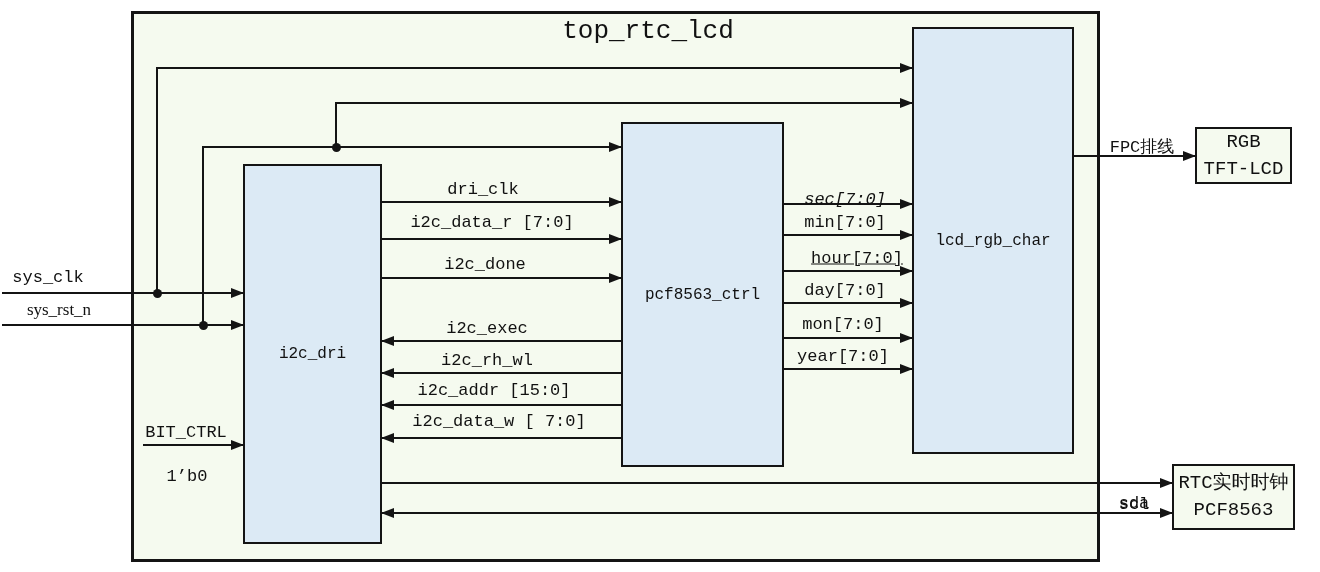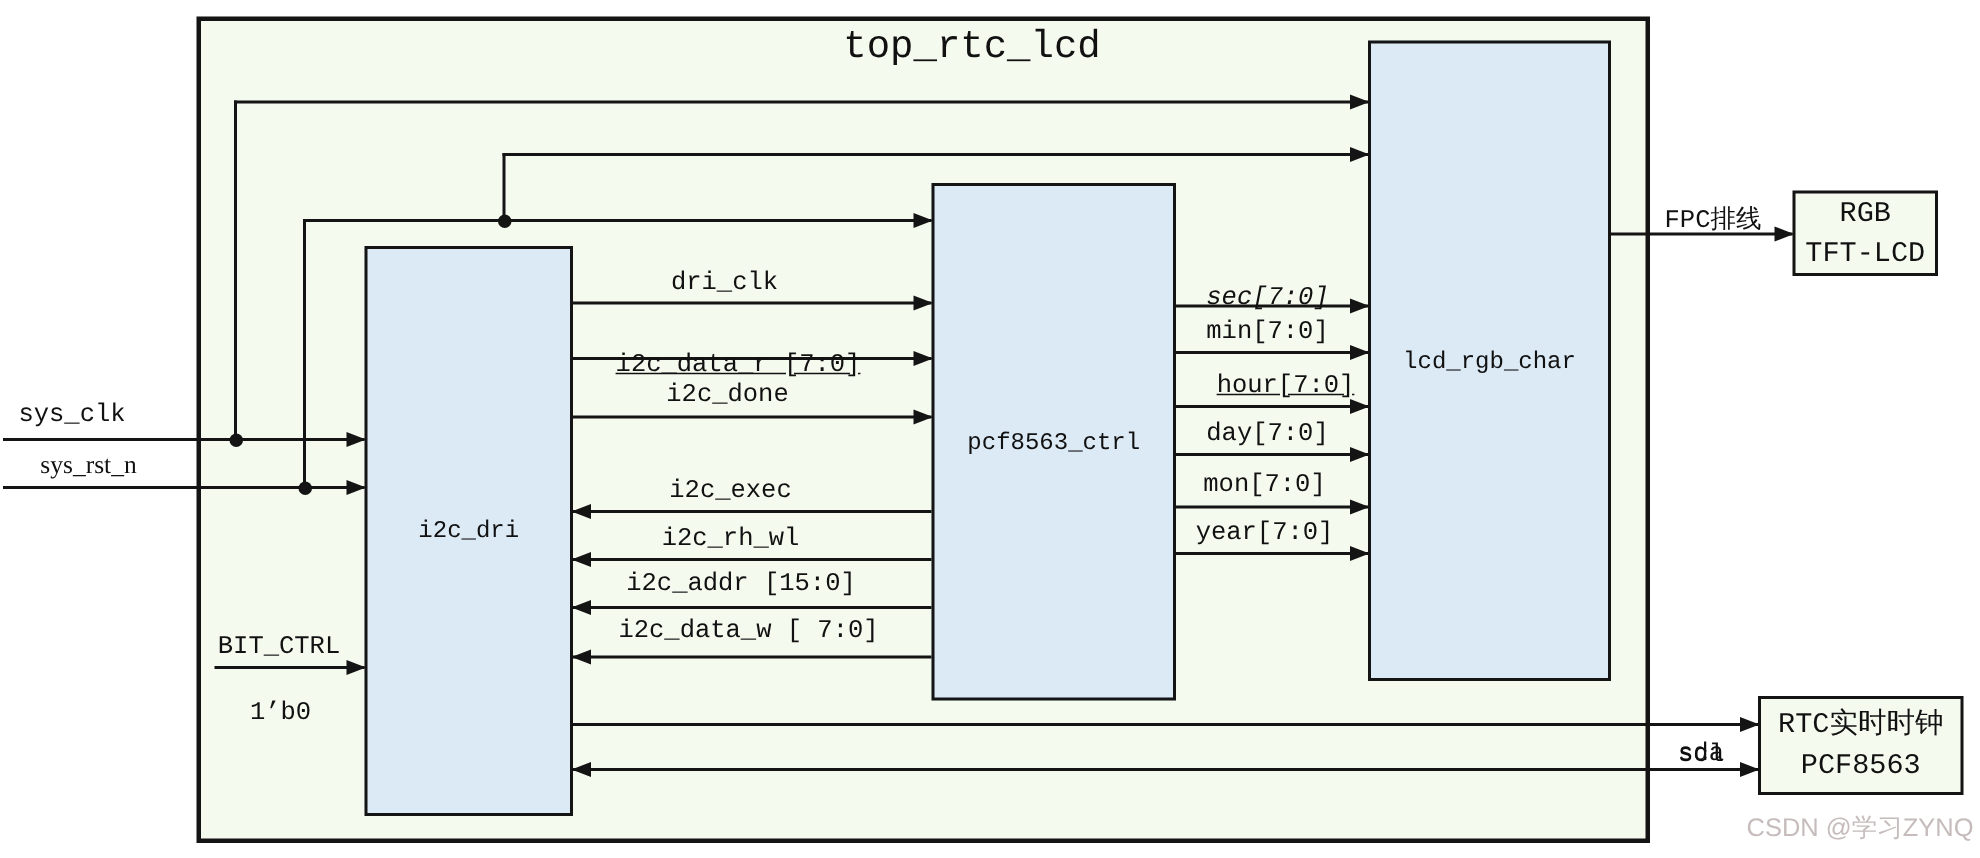--- a/index.html
+++ b/index.html
@@ -44,26 +44,25 @@
 
   <div class="module" style="left:912px;top:27px;width:162px;height:427px;">
     <span>lcd_rgb_char</span>
   </div>
 
   <div class="ext" style="left:1195px;top:127px;width:97px;height:57px;">
     <span>RGB</span>
     <span>TFT-LCD</span>
   </div>
 
-  <div class="ext" style="left:1172px;top:464px;width:137px;height:66px;">
+  <div class="ext" style="left:1172px;top:464px;width:123px;height:66px;">
     <span>RTC实时时钟</span>
     <span>PCF8563</span>
   </div>
 
-  <div class="watermark" style="left: 1240px; top: 552px; color: rgb(198, 188, 188);">CSDN @学习ZYNQ</div>
 
 <div class="hwire" style="left: 2px; top: 292px; width: 242px; height: 2px;"></div>
     <div class="hwire" style="left: 156px; top: 67px; width: 757px; height: 2px;"></div>
     <div class="hwire" style="left: 2px; top: 324px; width: 242px; height: 2px;"></div>
     <div class="hwire" style="left: 202px; top: 146px; width: 420px; height: 2px;"></div>
     <div class="hwire" style="left: 335px; top: 102px; width: 578px; height: 2px;"></div>
     <div class="hwire" style="left: 143px; top: 444px; width: 101px; height: 2px;"></div>
     <div class="hwire" style="left: 381px; top: 201px; width: 241px; height: 2px;"></div>
     <div class="hwire" style="left: 381px; top: 238px; width: 241px; height: 2px;"></div>
     <div class="hwire" style="left: 381px; top: 277px; width: 241px; height: 2px;"></div>
@@ -107,21 +106,21 @@
     <div class="arrow right" style="left: 1160px; top: 508px;"></div>
     <div class="arrow left" style="left: 381px; top: 508px;"></div>
     <div class="dot" style="left: 153px; top: 289px;"></div>
     <div class="dot" style="left: 199px; top: 321px;"></div>
     <div class="dot" style="left: 332px; top: 143px;"></div>
     <div class="sig" style="left: 48px; top: 277px;">sys_clk</div>
     <div class="sig" style="left: 59px; top: 310px; font-family: Liberation Serif, serif;">sys_rst_n</div>
     <div class="sig" style="left: 186px; top: 432px;">BIT_CTRL</div>
     <div class="sig" style="left: 187px; top: 476px;">1’b0</div>
     <div class="sig" style="left: 483px; top: 189px;">dri_clk</div>
-    <div class="sig" style="left: 492px; top: 244px; text-decoration: underline;">i2c_data_r [7:0]</div>
+    <div class="sig" style="left: 492px; top: 222px;">i2c_data_r [7:0]</div>
     <div class="sig" style="left: 485px; top: 264px;">i2c_done</div>
     <div class="sig" style="left: 487px; top: 328px;">i2c_exec</div>
     <div class="sig" style="left: 487px; top: 360px;">i2c_rh_wl</div>
     <div class="sig" style="left: 494px; top: 390px;">i2c_addr [15:0]</div>
     <div class="sig" style="left: 499px; top: 421px;">i2c_data_w [ 7:0]</div>
     <div class="sig" style="left: 845px; top: 199px; font-style: italic;">sec[7:0]</div>
     <div class="sig" style="left: 845px; top: 222px;">min[7:0]</div>
     <div class="sig" style="left: 857px; top: 258px; text-decoration: underline;">hour[7:0]</div>
     <div class="sig" style="left: 845px; top: 290px;">day[7:0]</div>
     <div class="sig" style="left: 843px; top: 324px;">mon[7:0]</div>

